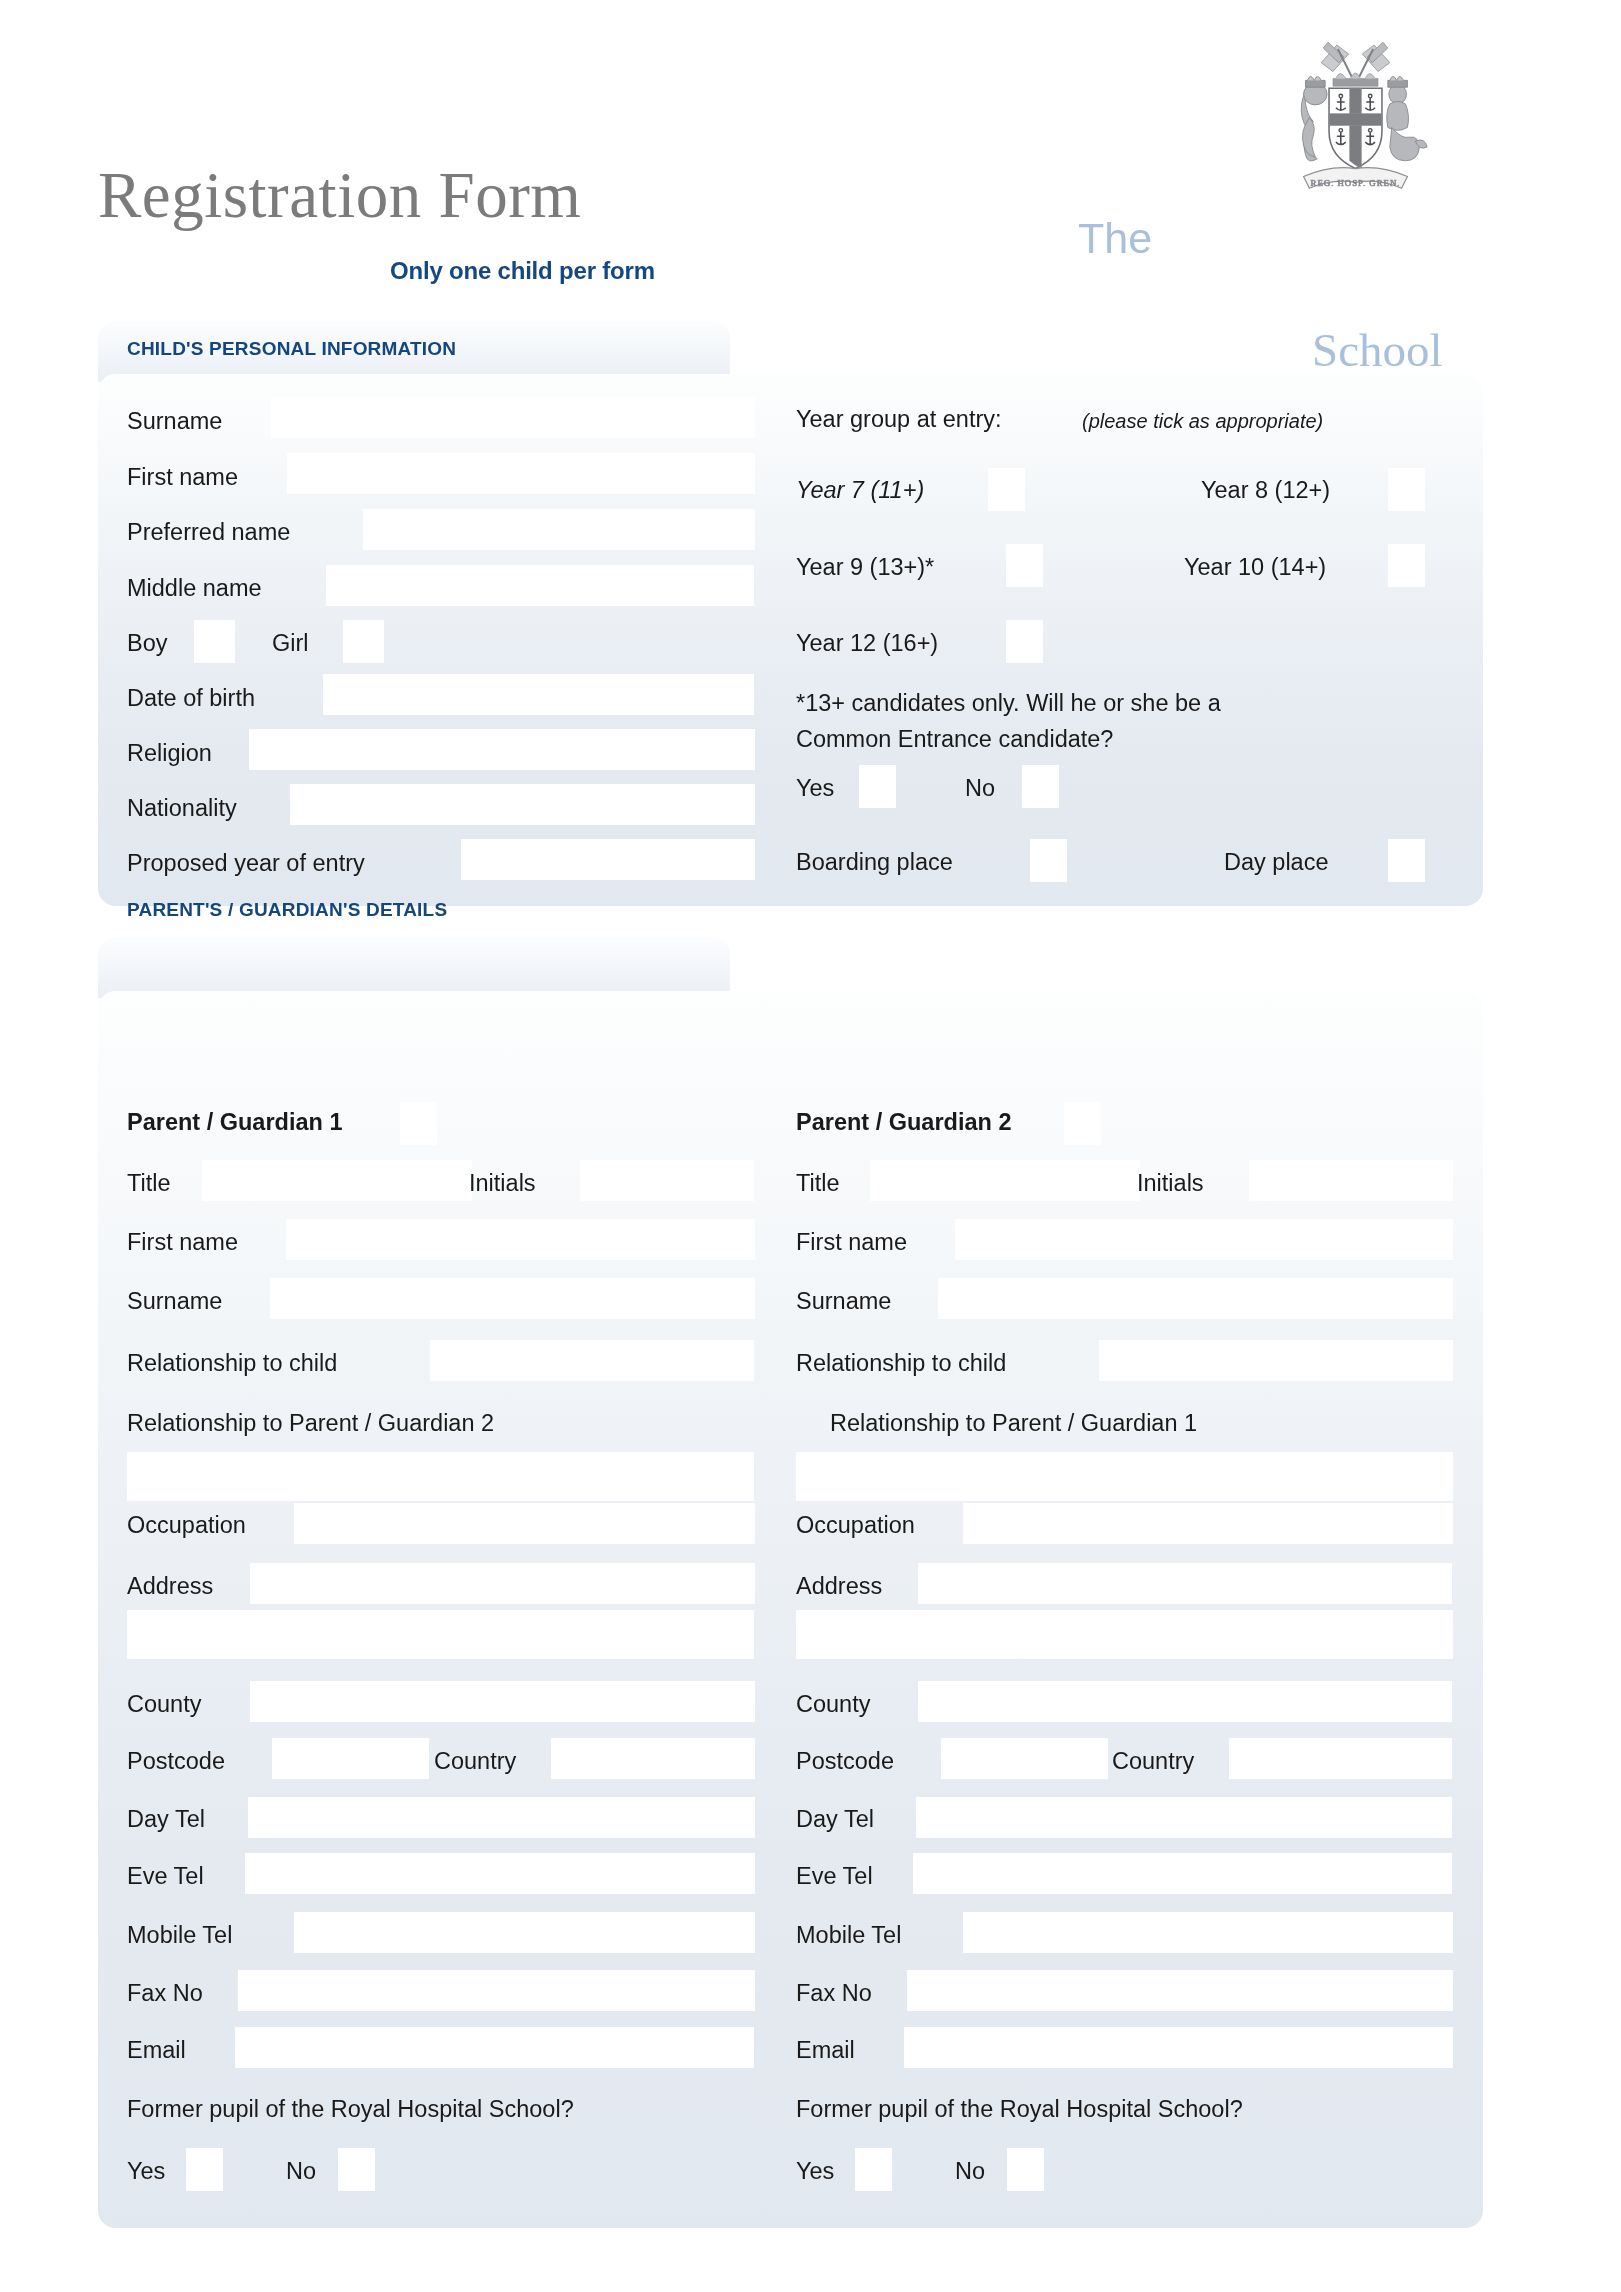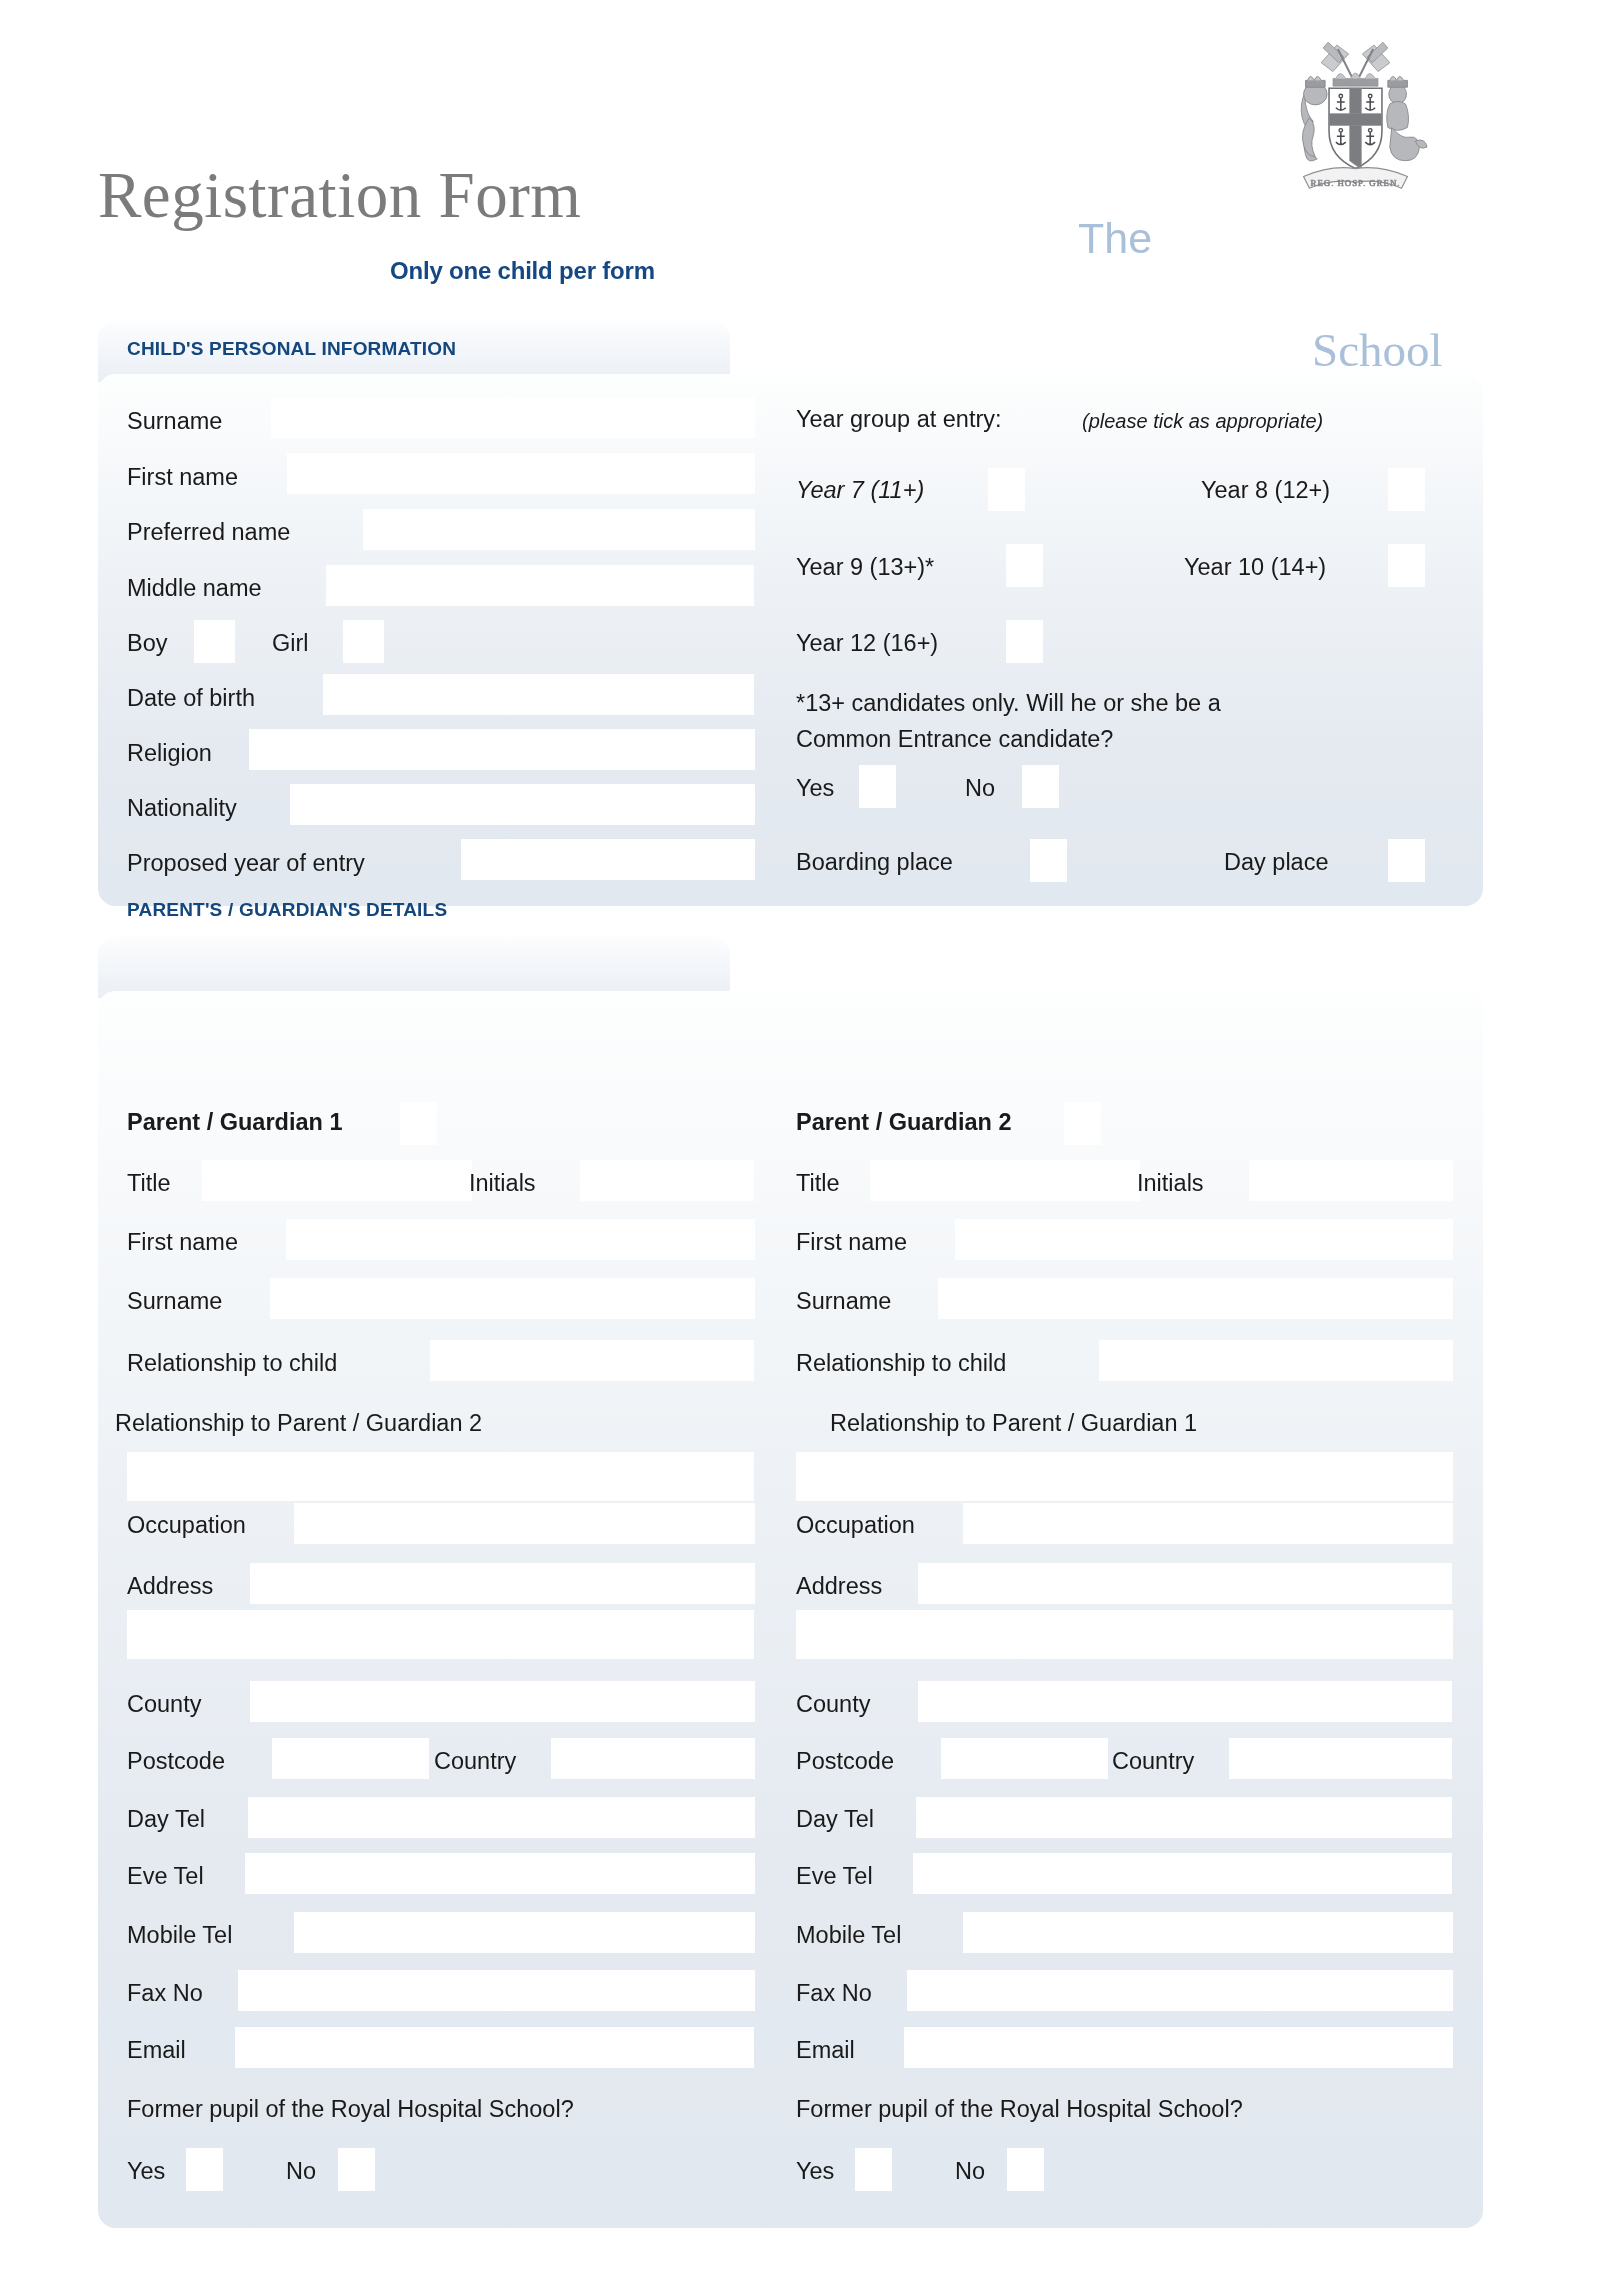--- a/index.html
+++ b/index.html
@@ -296,21 +296,21 @@
 
   <div class="lbl" style="left:127px; top:1231px;">First name</div>
   <div class="box" style="left:286px; top:1219px; width:469px; height:41px;"></div>
 
   <div class="lbl" style="left:127px; top:1290px;">Surname</div>
   <div class="box" style="left:270px; top:1278px; width:485px; height:41px;"></div>
 
   <div class="lbl" style="left:127px; top:1352px;">Relationship to child</div>
   <div class="box" style="left:430px; top:1340px; width:324px; height:41px;"></div>
 
-  <div class="lbl" style="left:115px; top:1412px;">Relationship to Parent / Guardian 2</div>
+  <div class="lbl" style="left:127px; top:1412px;">Relationship to Parent / Guardian 2</div>
   <div class="box" style="left:127px; top:1452px; width:627px; height:49px;"></div>
 
   <div class="lbl" style="left:127px; top:1514px;">Occupation</div>
   <div class="box" style="left:294px; top:1503px; width:461px; height:41px;"></div>
 
   <div class="lbl" style="left:127px; top:1575px;">Address</div>
   <div class="box" style="left:250px; top:1563px; width:505px; height:41px;"></div>
   <div class="box" style="left:127px; top:1610px; width:627px; height:49px;"></div>
 
   <div class="lbl" style="left:127px; top:1693px;">County</div>

